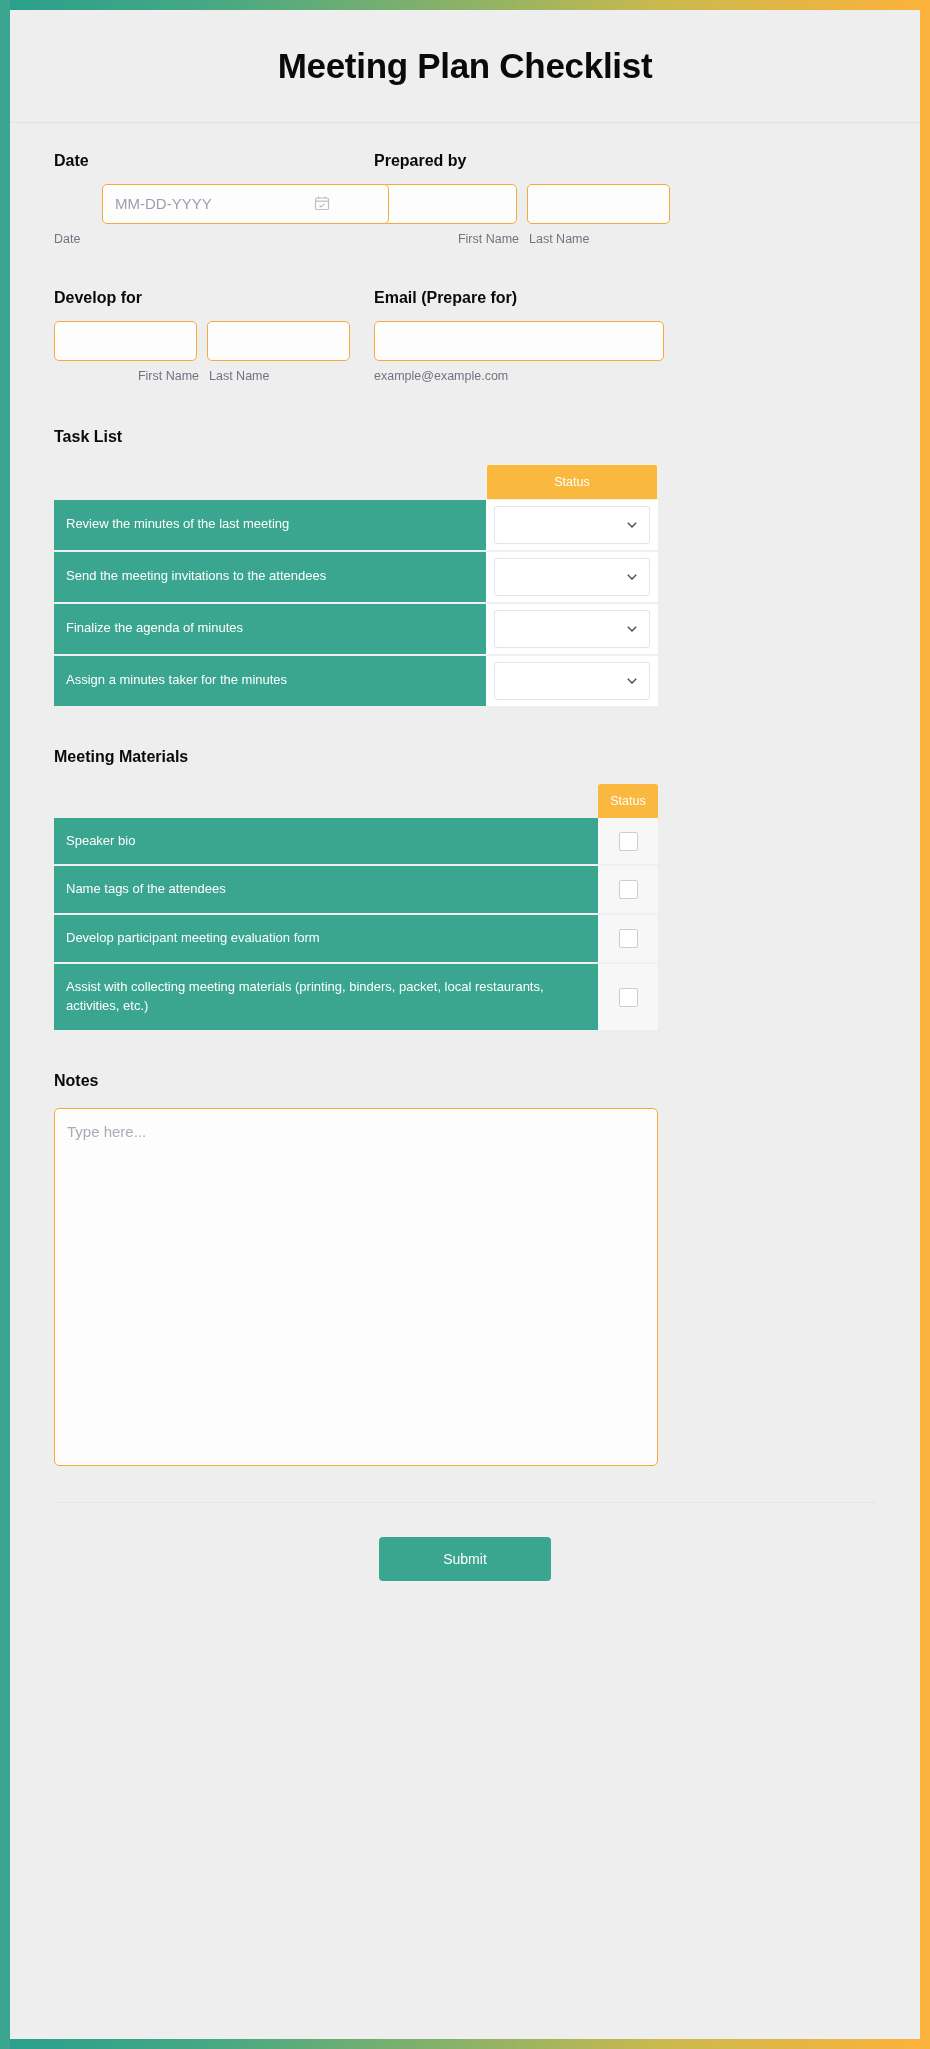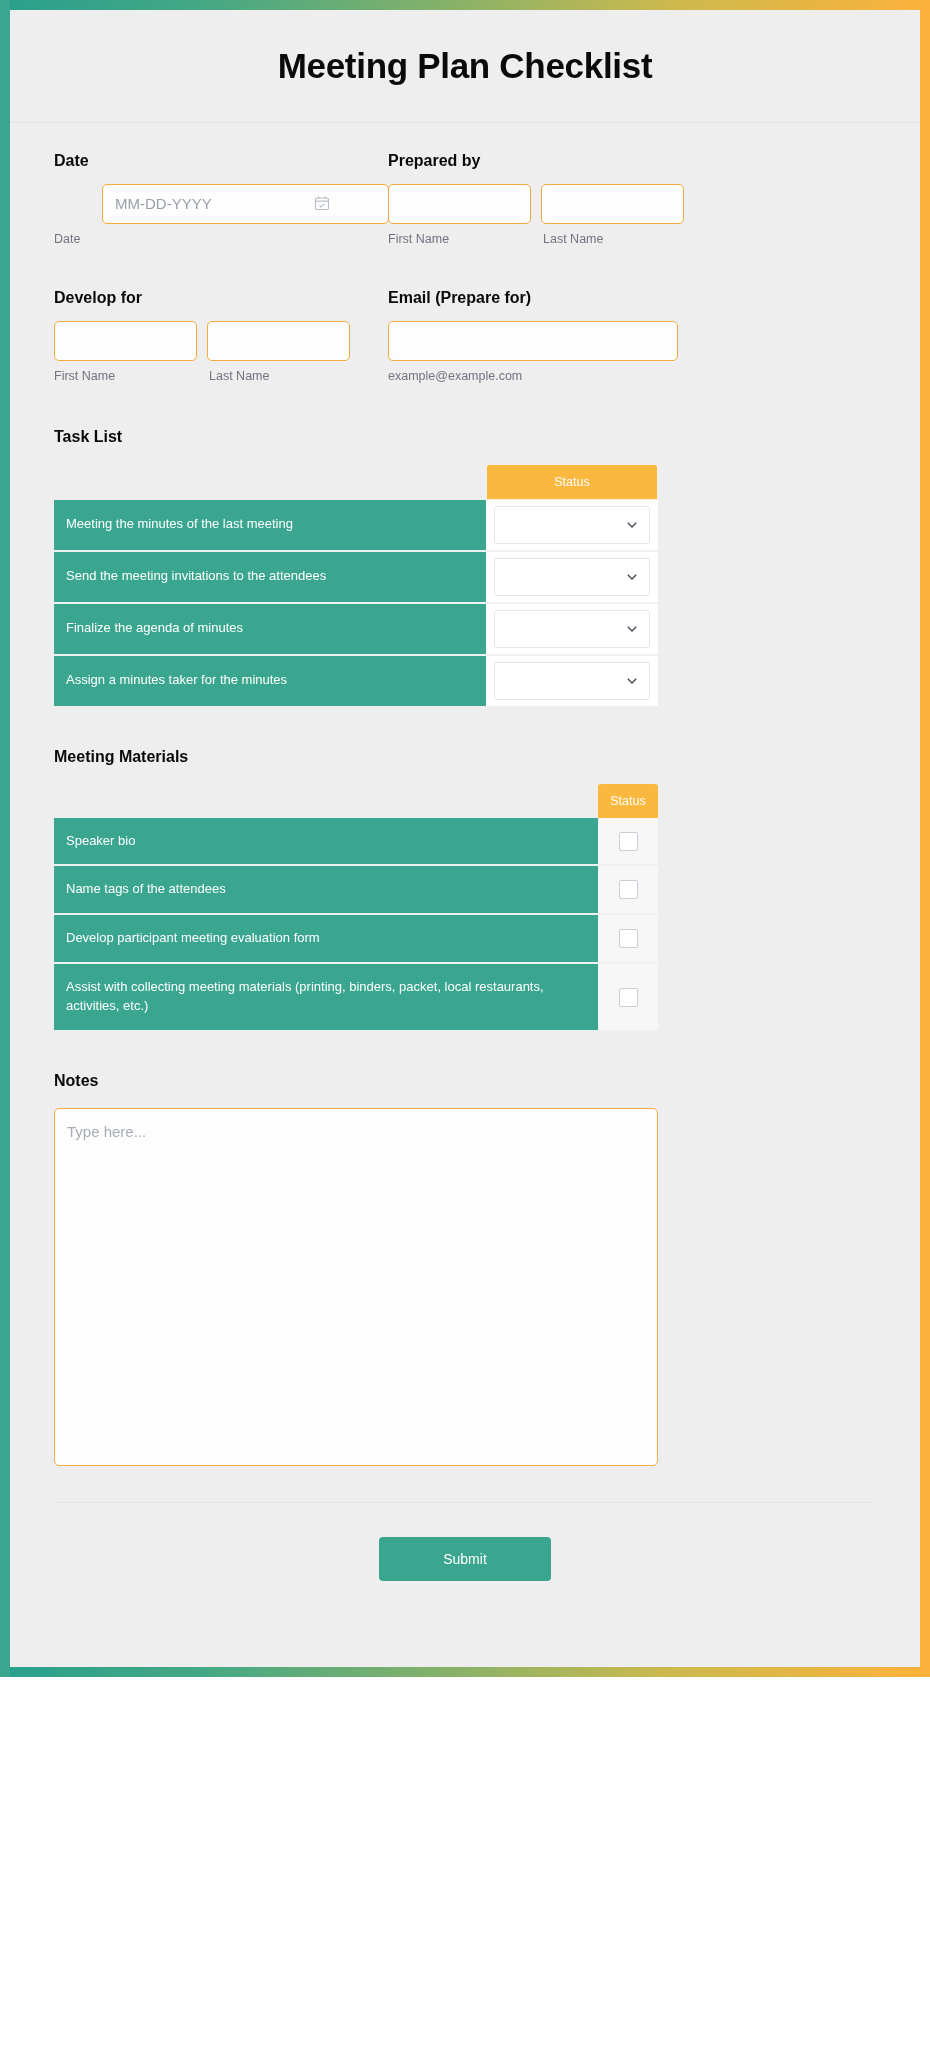--- a/index.html
+++ b/index.html
@@ -6,21 +6,21 @@
 
   html, body {
     width: 930px;
     background: #ffffff;
     font-family: "Liberation Sans", sans-serif;
   }
 
   .page {
     position: relative;
     width: 930px;
-    height: 1677px;
+    height: 2049px;
     background: #efeeee;
     border-left: 10px solid #3aa68f;
     border-right: 10px solid #fbb23c;
     overflow: hidden;
   }
 
   .top-gradient {
     position: absolute;
     top: 0; left: 0; right: 0;
     height: 10px;
@@ -57,21 +57,21 @@
     letter-spacing: -0.3px;
   }
 
   
   .form-body {
     padding: 28px 44px 0 44px;
   }
 
   .row {
     display: flex;
-    gap: 34px;
+    gap: 20px;
     margin-bottom: 12px;
   }
   .col-left  { width: 300px; flex: none; }
   .col-right { width: 300px; flex: none; }
 
   .field-label {
     font-size: 16px;
     font-weight: bold;
     color: #0a0a0a;
     margin-bottom: 12px;
@@ -106,21 +106,21 @@
   .name-half-a { width: 143px; }
   .name-half-b { width: 143px; }
   .email-full { width: 290px; }
 
   .hint-line { display: flex; gap: 10px; margin-top: 7px; }
   .hint {
     font-size: 12.5px;
     color: #6f7480;
     line-height: 1.4;
   }
-  .hint.h1 { width: 145px; }
+  .hint.h1 { width: 145px; text-align: right; }
   .hint.h2 { width: 145px; }
   .hint.wide { width: 290px; }
 
   .spacer-32 { height: 28px; }
 
   
   .section-title {
     font-size: 16px;
     font-weight: bold;
     color: #0a0a0a;
@@ -336,21 +336,21 @@
       <table class="tbl">
         <tbody>
             <tr class="status-head-row">
           <td></td>
           <td style="width:172px;padding:0;">
             <div class="status-head">Status</div>
           </td>
         </tr>
 
         <tr>
-          <td class="task-name">Meeting the minutes of the last meeting</td>
+          <td class="task-name">Review the minutes of the last meeting</td>
           <td class="task-ctrl">
             <div class="sel-wrap">
               <svg class="chev" viewBox="0 0 10 6" fill="none" stroke="currentColor" stroke-width="1.3">
                 <polyline points="0.8,0.8 5,5 9.2,0.8"></polyline>
               </svg>
             </div>
           </td>
         </tr>
 
 

